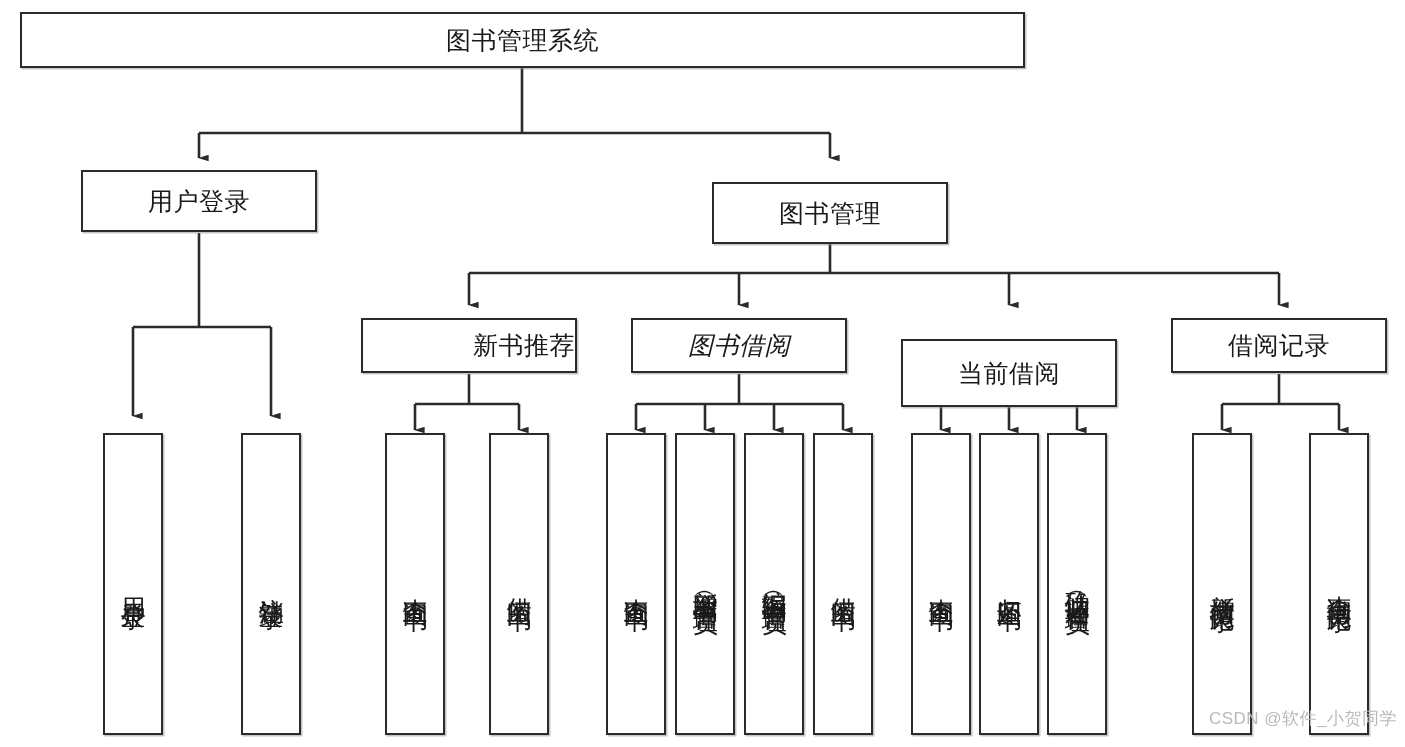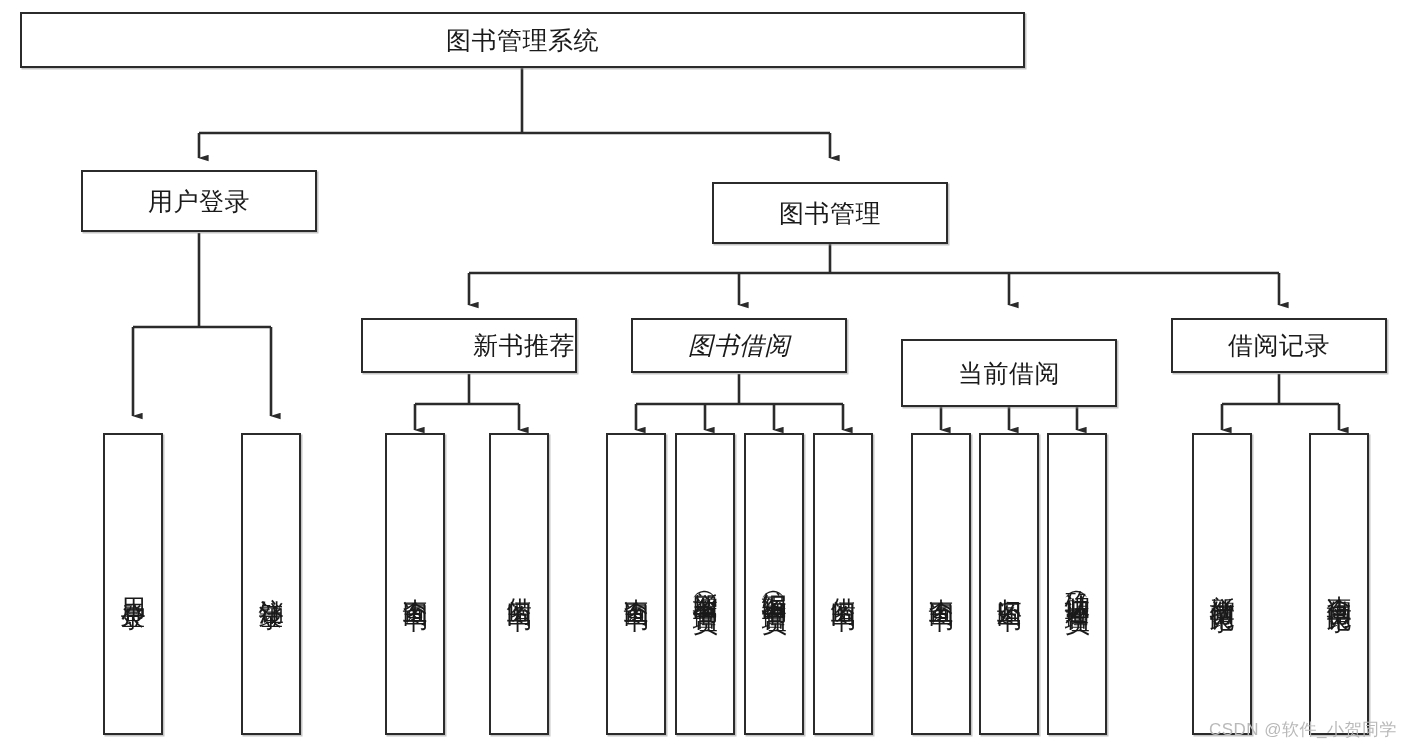--- a/index.html
+++ b/index.html
@@ -62,21 +62,21 @@
     text-orientation: upright;
     font-size: 25px;
     line-height: 1.18;
     letter-spacing: 3px;
     white-space: normal;
     max-height: 100%;
   }
   .watermark {
     position: absolute;
     right: 8px;
-    bottom: 6px;
+    bottom: 17px;
     font-size: 17px;
     color: #b9b9b9;
     letter-spacing: 0.5px;
     white-space: nowrap;
     user-select: none;
   }
 </style>
 </head>
 <body>
 

